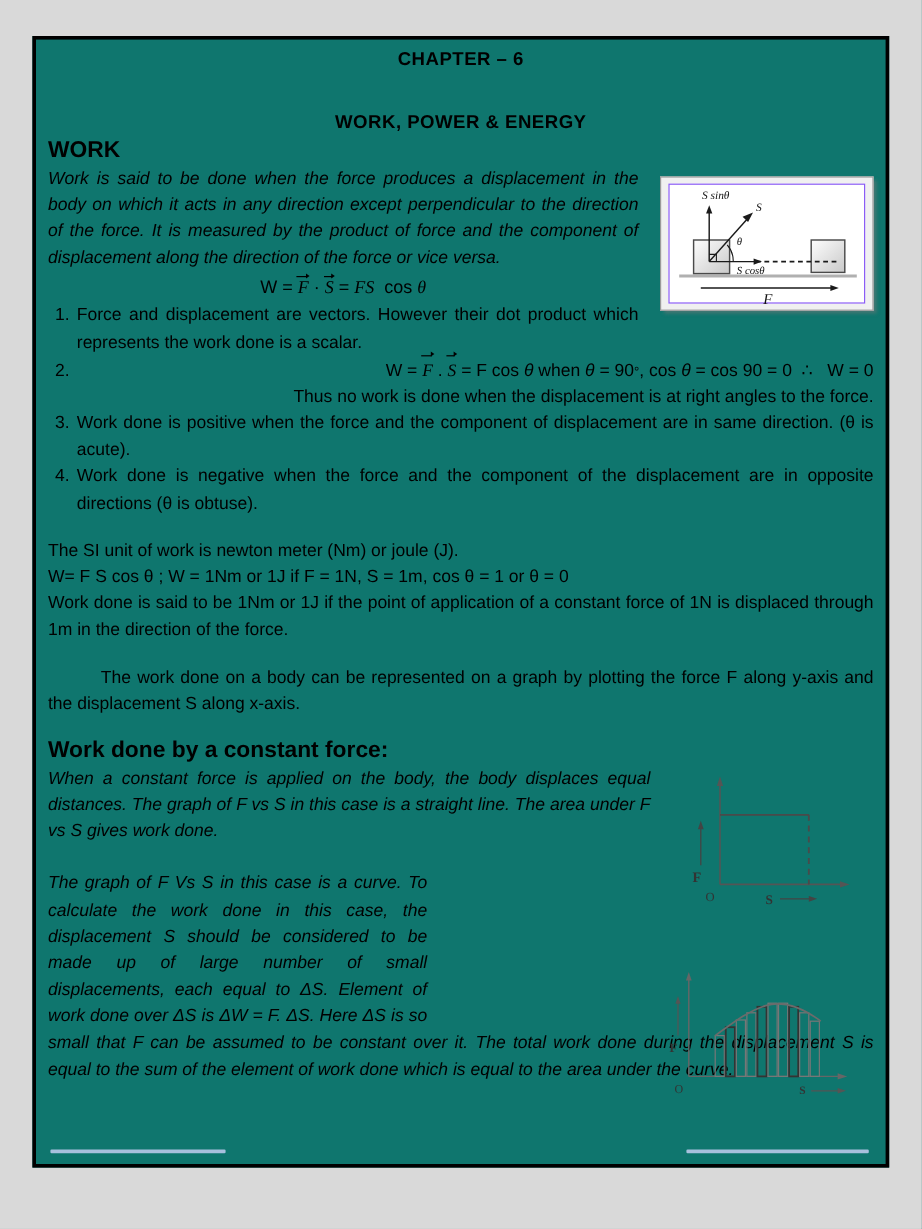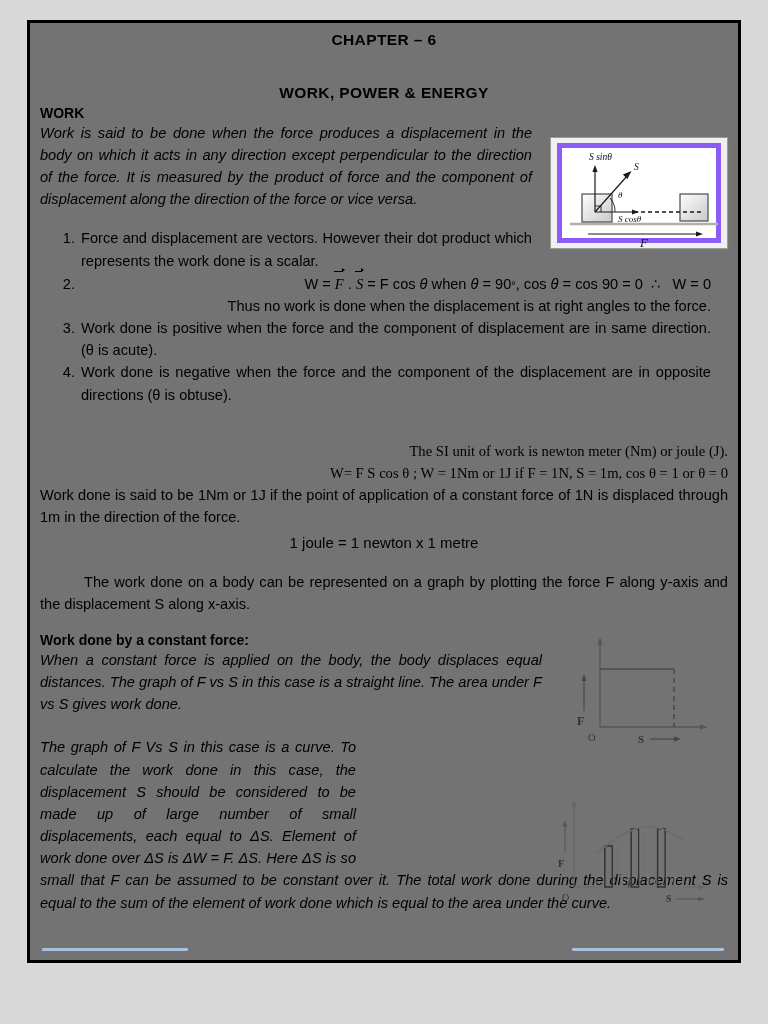--- a/index.html
+++ b/index.html
@@ -9,24 +9,24 @@
   }
   body {
     width: 768px;
     height: 1024px;
     font-family: "Liberation Sans", sans-serif;
     overflow: hidden;
   }
   #page {
     position: absolute;
     left: 27px;
-    top: 20px;
+    top: 30px;
     width: 714px;
     height: 943px;
-    background: #737373;
+    background: #0f766e;
     border: 3px solid #000000;
     box-sizing: border-box;
     overflow: hidden;
   }
   .inner {
     position: relative;
     padding: 7px 10px 0 10px;
     height: 100%;
     box-sizing: border-box;
   }
@@ -41,34 +41,34 @@
   .chapter-sub {
     font-weight: bold;
     font-size: 15.5px;
     letter-spacing: .4px;
     line-height: 1.25;
     color: #000;
     margin-bottom: 2px;
     margin-top: 34px;
   }
   h2.sec {
-    font-size: 14px;
+    font-size: 19px;
     font-weight: bold;
     margin: 0 0 1px 0;
     color: #000;
   }
   p.body {
     font-size: 14.6px;
     line-height: 1.52;
     margin: 0;
     text-align: justify;
     color: #000;
     hyphens: none;
   }
-  p.body.nj { text-align: right; font-family: Liberation Serif, serif; }
+  p.body.nj { text-align: left; }
   .formula {
     text-align: center;
     font-size: 15px;
     margin: 5px 0 3px 0;
     color: #000;
   }
   .formula i { font-family: "Liberation Serif", serif; font-style: italic; }
   .vec {
     position: relative;
     display: inline-block;
@@ -85,21 +85,21 @@
   }
   .vec::before {
     content: "";
     position: absolute;
     right: -1px; top: -3.5px;
     border-left: 3.5px solid #000;
     border-top: 2.2px solid transparent;
     border-bottom: 2.2px solid transparent;
   }
   ol.items {
-    margin: 17px;
+    margin: 0;
     padding-left: 22px;
     font-size: 14.6px;
     line-height: 1.52;
     color: #000;
   }
   ol.items li {
     text-align: justify;
     margin-bottom: 0;
     padding-left: 2px;
   }
@@ -120,21 +120,21 @@
     inset: 0;
     background: #f0f0f0;
     border: 1px solid #9a9a9a;
     box-shadow: 3px 3px 3px rgba(120,120,120,.55);
     box-sizing: border-box;
   }
   .diagram-inner {
     position: absolute;
     left: 7px; top: 6px; right: 7px; bottom: 6px;
     background: #ffffff;
-    border: 5px solid #8b5cf6;
+    border: 1px solid #8b5cf6;
   }
   .text-flow {
     position: relative;
     font-style: italic;
   }
   .wrap-box {
     float: right;
     width: 196px;
     height: 118px;
     shape-outside: margin-box;
@@ -225,20 +225,23 @@
 
           <text x="27" y="12" font-family="Liberation Serif, serif" font-style="italic" font-size="9.5" fill="#111">S sinθ</text>
           <text x="72" y="22" font-family="Liberation Serif, serif" font-style="italic" font-size="9.5" fill="#111">S</text>
           <text x="56" y="50" font-family="Liberation Serif, serif" font-style="italic" font-size="9" fill="#111">θ</text>
           <text x="56" y="74" font-family="Liberation Serif, serif" font-style="italic" font-size="9" fill="#111">S cosθ</text>
           <text x="78" y="99" font-family="Liberation Serif, serif" font-style="italic" font-size="12.5" fill="#111">F</text>
         </svg>
       </div>
     </div>
 
+    <div class="formula">
+      <span class="u">W</span> = <span class="vec">F</span> · <span class="vec">S</span> = <i>FS</i>&nbsp; cos <i>θ</i>
+    </div>
 
     <ol class="items">
       <li>
         <span>Force and displacement are vectors. However their dot product which represents the work done is a scalar.</span>
       </li>
       <li class="nj">
         <span class="u">W</span> = <span class="vec">F</span> . <span class="vec">S</span> = F cos <i>θ</i> when <i>θ</i> = 90<span style="font-size:11px;">°</span>, cos <i>θ</i> = cos 90 = 0 &nbsp;∴&nbsp;&nbsp; <span class="u">W</span> = 0<br>
         <span>Thus no work is done when the displacement is at right angles to the force.</span>
       </li>
       <li>
@@ -247,21 +250,20 @@
       <li>
         <span>Work done is negative when the force and the component of the displacement are in opposite directions (θ is obtuse).</span>
       </li>
     </ol>
 
     <div class="gap-md"></div>
 
     <p class="body nj">The SI unit of work is newton meter (Nm) or joule (J).</p>
     <p class="body nj">W= F S cos θ ; W = 1Nm or 1J if F = 1N, S = 1m, cos θ = 1 or θ = 0</p>
     <p class="body">Work done is said to be 1Nm or 1J if the point of application of a constant force of 1N is displaced through 1m in the direction of the force.</p>
-    <div class="formula">1 joule = 1 newton x 1 metre</div>
 
     <div class="gap-md"></div>
 
     <p class="body">
       <span style="display:inline-block;width:44px;"></span><span>The work done on a body can be represented on a graph by plotting the force F along y-axis and the displacement S along x-axis.</span>
     </p>
 
     <div class="gap-md"></div>
 
     <h2 class="sec">Work done by a constant force:</h2>

